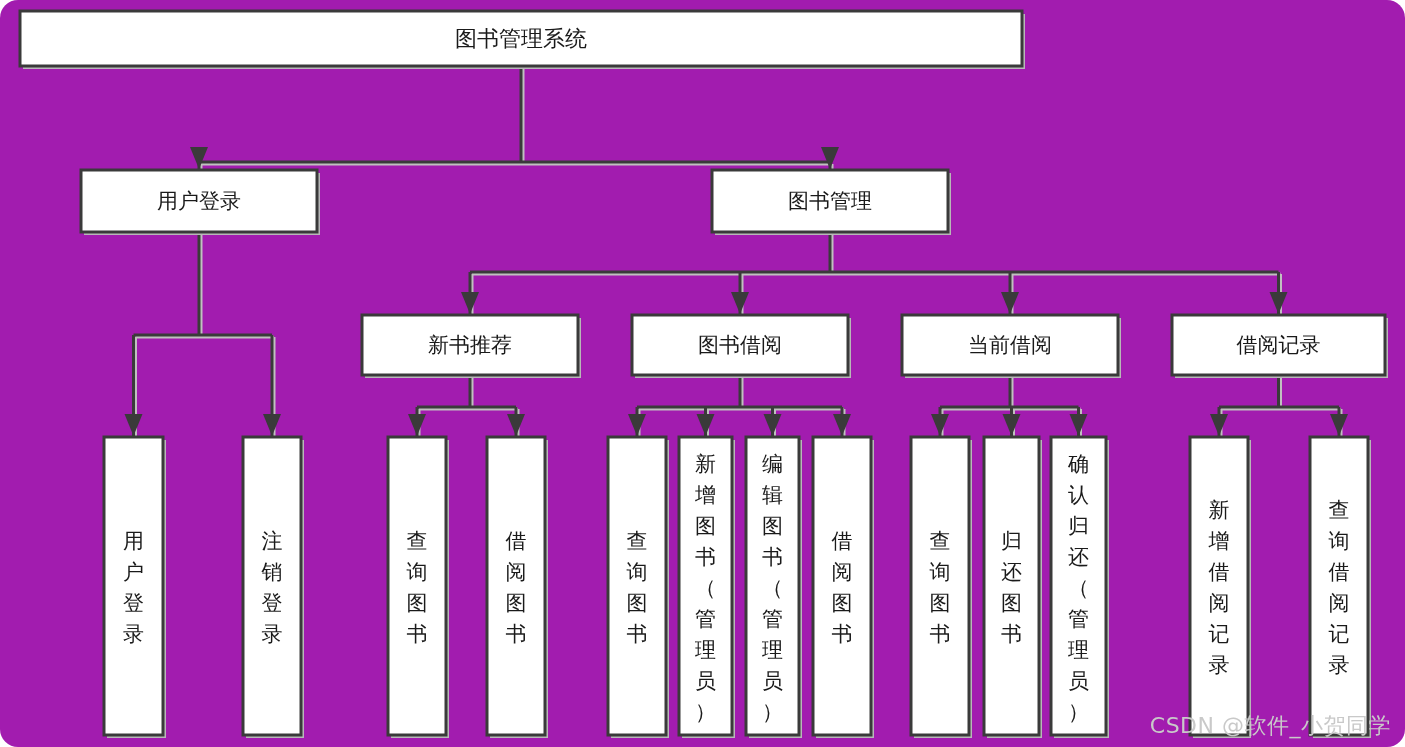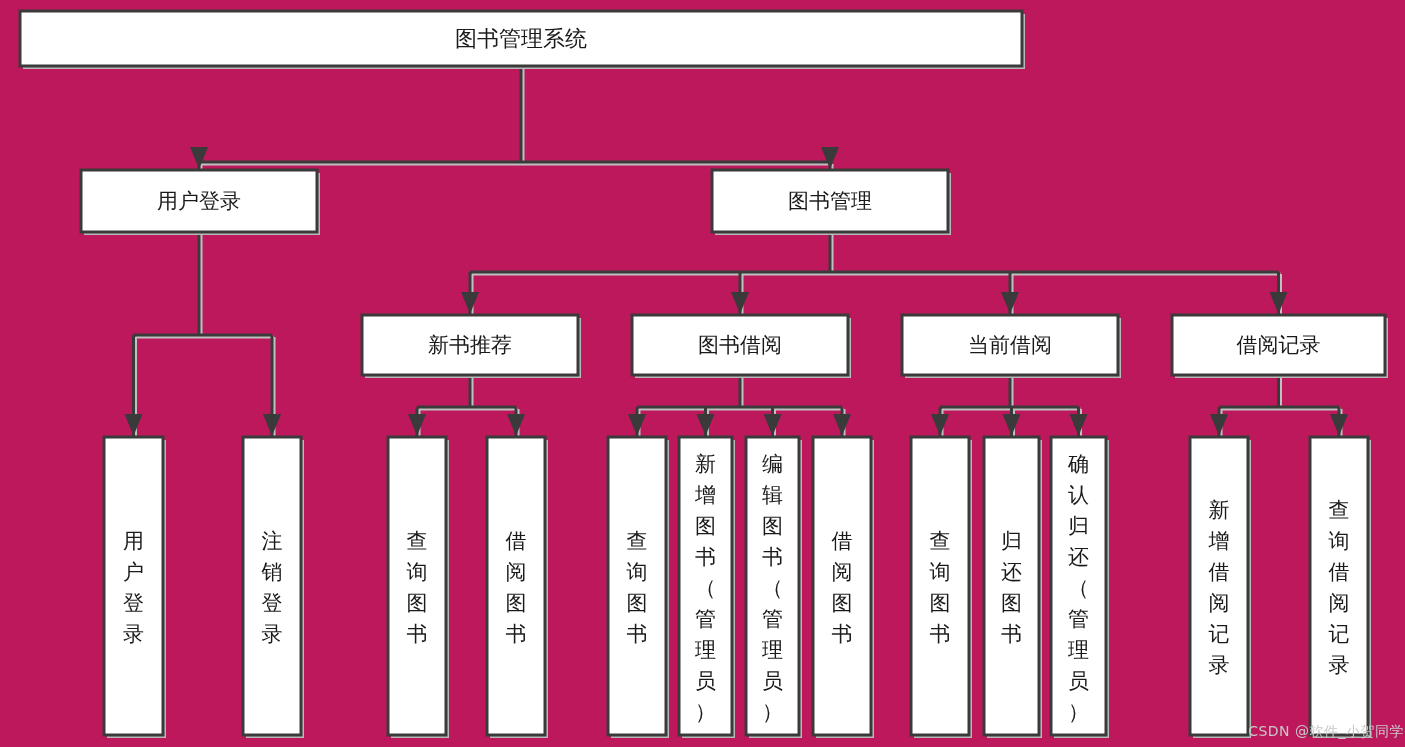--- a/index.html
+++ b/index.html
@@ -1,20 +1,20 @@
 <!DOCTYPE html>
 <html><head>
 <meta charset="utf-8">
 <style>
   html,body{margin:0;padding:0;background:#ffffff;}
   body{
     font-family:"DejaVu Sans","Liberation Sans",sans-serif;
     width:1405px;height:747px;overflow:hidden;
   }
-  #stage{position:relative;width:1405px;height:747px;background:#be185d;}
+  #stage{position:relative;width:1405px;height:747px;background:#a21caf;border-radius:18px;}
   svg#diagram{position:absolute;left:0;top:0;width:1405px;height:747px;display:block;}
 
   .node-box{
     fill:#ffffff;
     stroke:#3a3a3a;
     stroke-width:3;
   }
   .node-shadow{
     fill:#b8b8b8;
     stroke:none;
@@ -47,24 +47,24 @@
   }
   .leaf-label-char{
     fill:#1a1a1a;
     font-family:"DejaVu Sans","Liberation Sans",sans-serif;
     font-size:21px;
     text-anchor:middle;
   }
 
   #watermark{
     position:absolute;
-    right:1px;
+    right:14px;
     bottom:6px;
     color:#c9c9c9;
-    font-size:14px;
+    font-size:22px;
     font-family:"DejaVu Sans","Liberation Sans",sans-serif;
     white-space:nowrap;
     letter-spacing:0.5px;
     user-select:none;
   }
 </style>
 </head>
 <body>
 
 <div id="stage">

